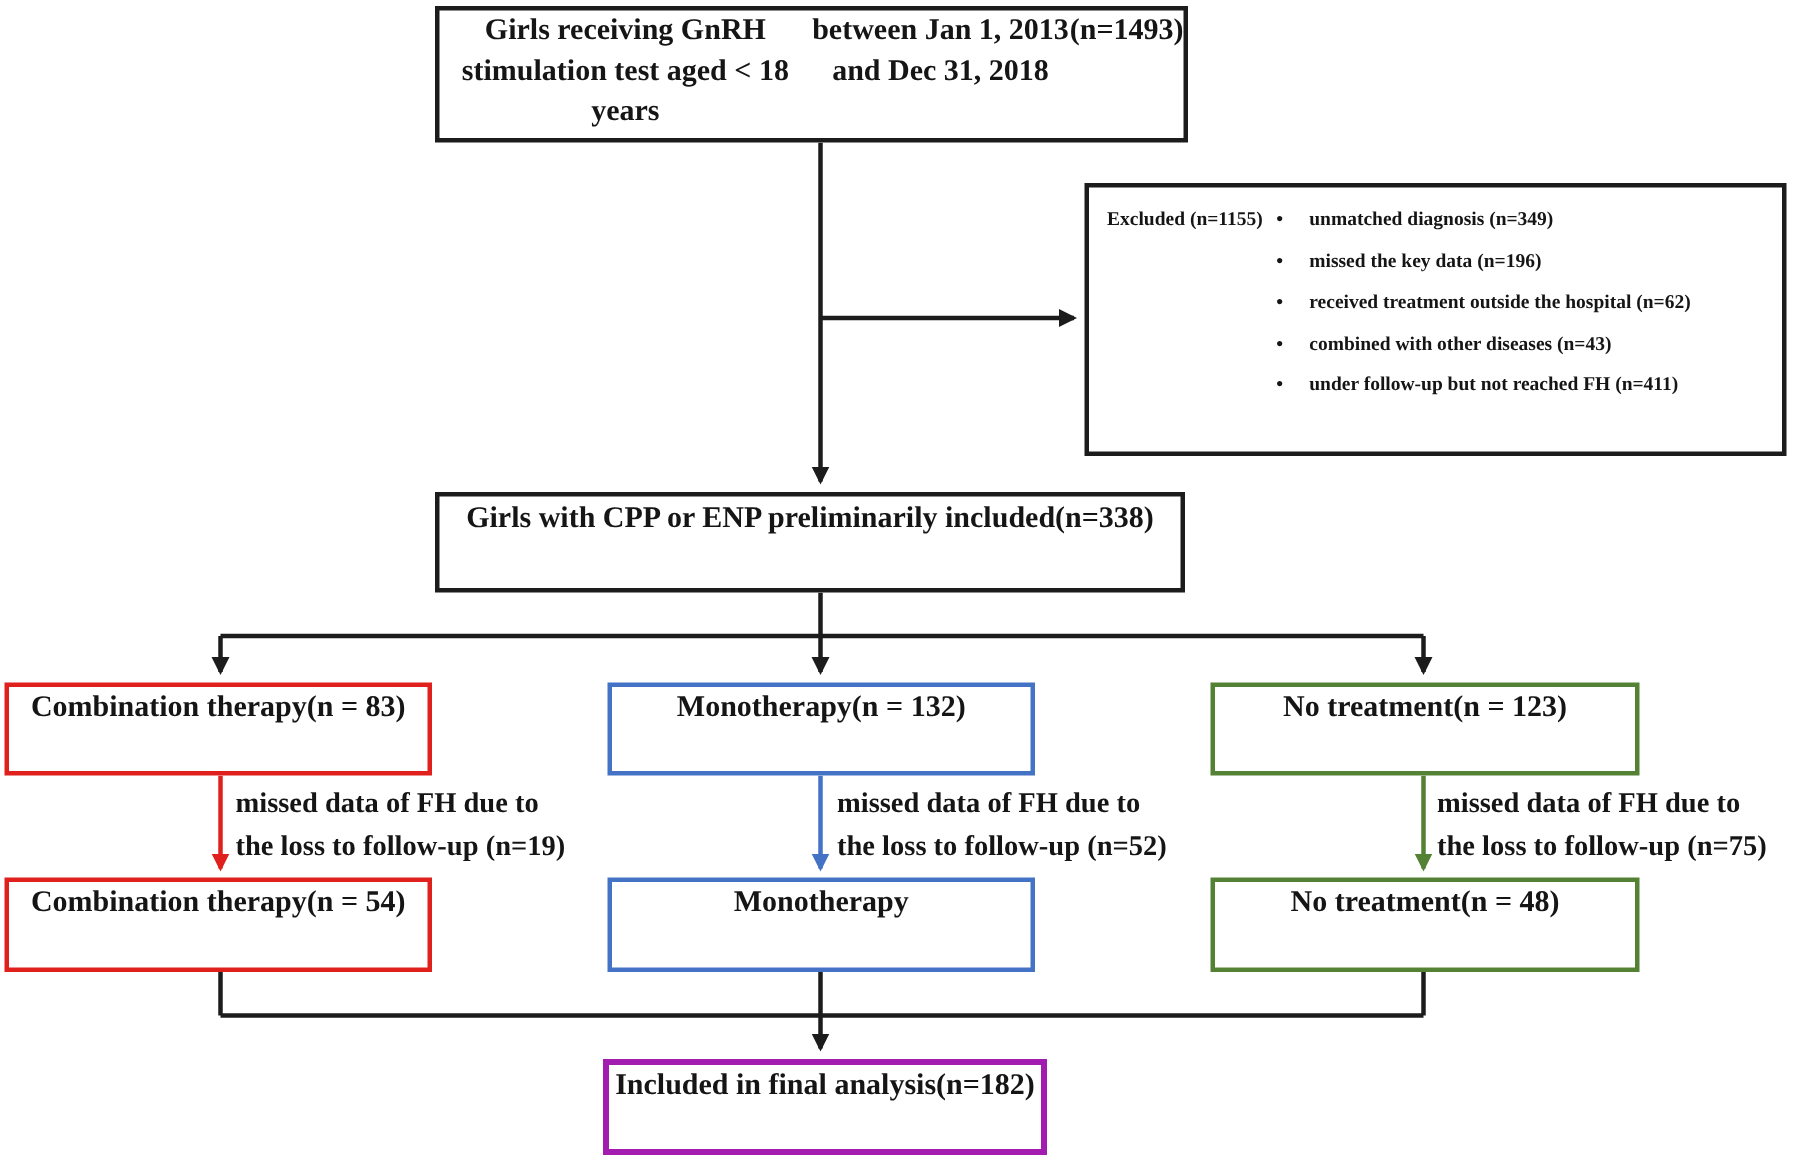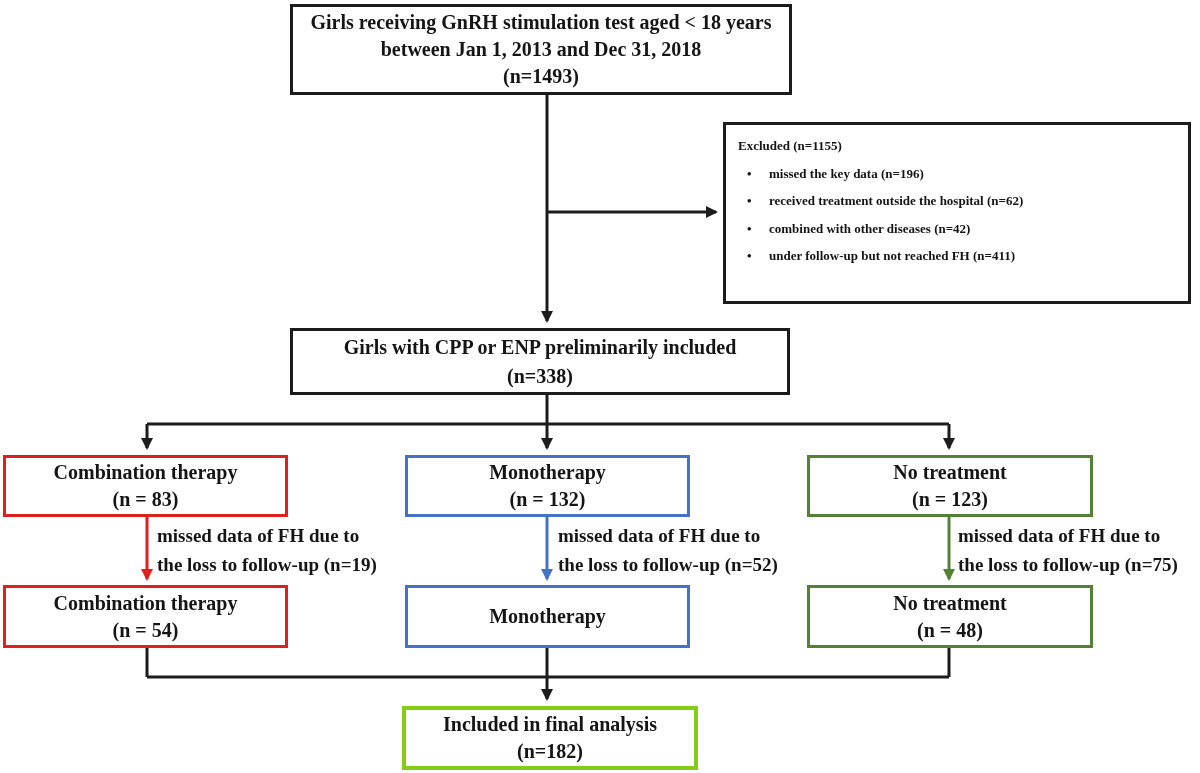--- a/index.html
+++ b/index.html
@@ -3,25 +3,25 @@
 <meta charset="utf-8">
 <style>
   html,body{margin:0;padding:0;background:#ffffff;}
   .canvas{
     position:relative;width:1200px;height:773px;background:#ffffff;
     font-family:"Liberation Serif","DejaVu Serif",serif;
     font-weight:bold;color:#151515;overflow:hidden;
   }
   .box{
     position:absolute;box-sizing:border-box;background:#ffffff;
-    display:flex;flex-direction:column;justify-content:center;
+    display:flex;flex-direction:row;justify-content:center;
     text-align:center;font-size:20px;line-height:27px;z-index:2;
   }
   .black-border{border:3px solid #1c1c1c;}
-  .thick-border{border:4px solid #84cc16;}
+  .thick-border{border:4px solid #a21caf;}
   .red-border{border:3px solid #e0201c;}
   .blue-border{border:3px solid #4472c4;}
   .green-border{border:3px solid #548235;}
 
   .top-box{left:290px;top:4px;width:502px;height:91px;}
   .included-box{left:290px;top:328px;width:500px;height:67px;line-height:29px;}
   .excluded-box{
     left:723px;top:122px;width:468px;height:182px;
     text-align:left;justify-content:flex-start;
     padding:7px 8px 6px 12px;font-size:13px;line-height:27.5px;
@@ -93,23 +93,24 @@
 
   <div class="box black-border top-box">
     <div>Girls receiving GnRH stimulation test aged &lt; 18 years</div>
     <div>between Jan 1, 2013 and Dec 31, 2018</div>
     <div>(n=1493)</div>
   </div>
 
   <div class="box black-border excluded-box">
     <div>Excluded (n=1155)</div>
     <ul>
+      <li>unmatched diagnosis (n=349)</li>
       <li>missed the key data (n=196)</li>
       <li>received treatment outside the hospital (n=62)</li>
-      <li>combined with other diseases (n=42)</li>
+      <li>combined with other diseases (n=43)</li>
       <li>under follow-up but not reached FH (n=411)</li>
     </ul>
   </div>
 
   <div class="box black-border included-box">
     <div>Girls with CPP or ENP preliminarily included</div>
     <div>(n=338)</div>
   </div>
 
   <div class="box red-border row1 col-left">

